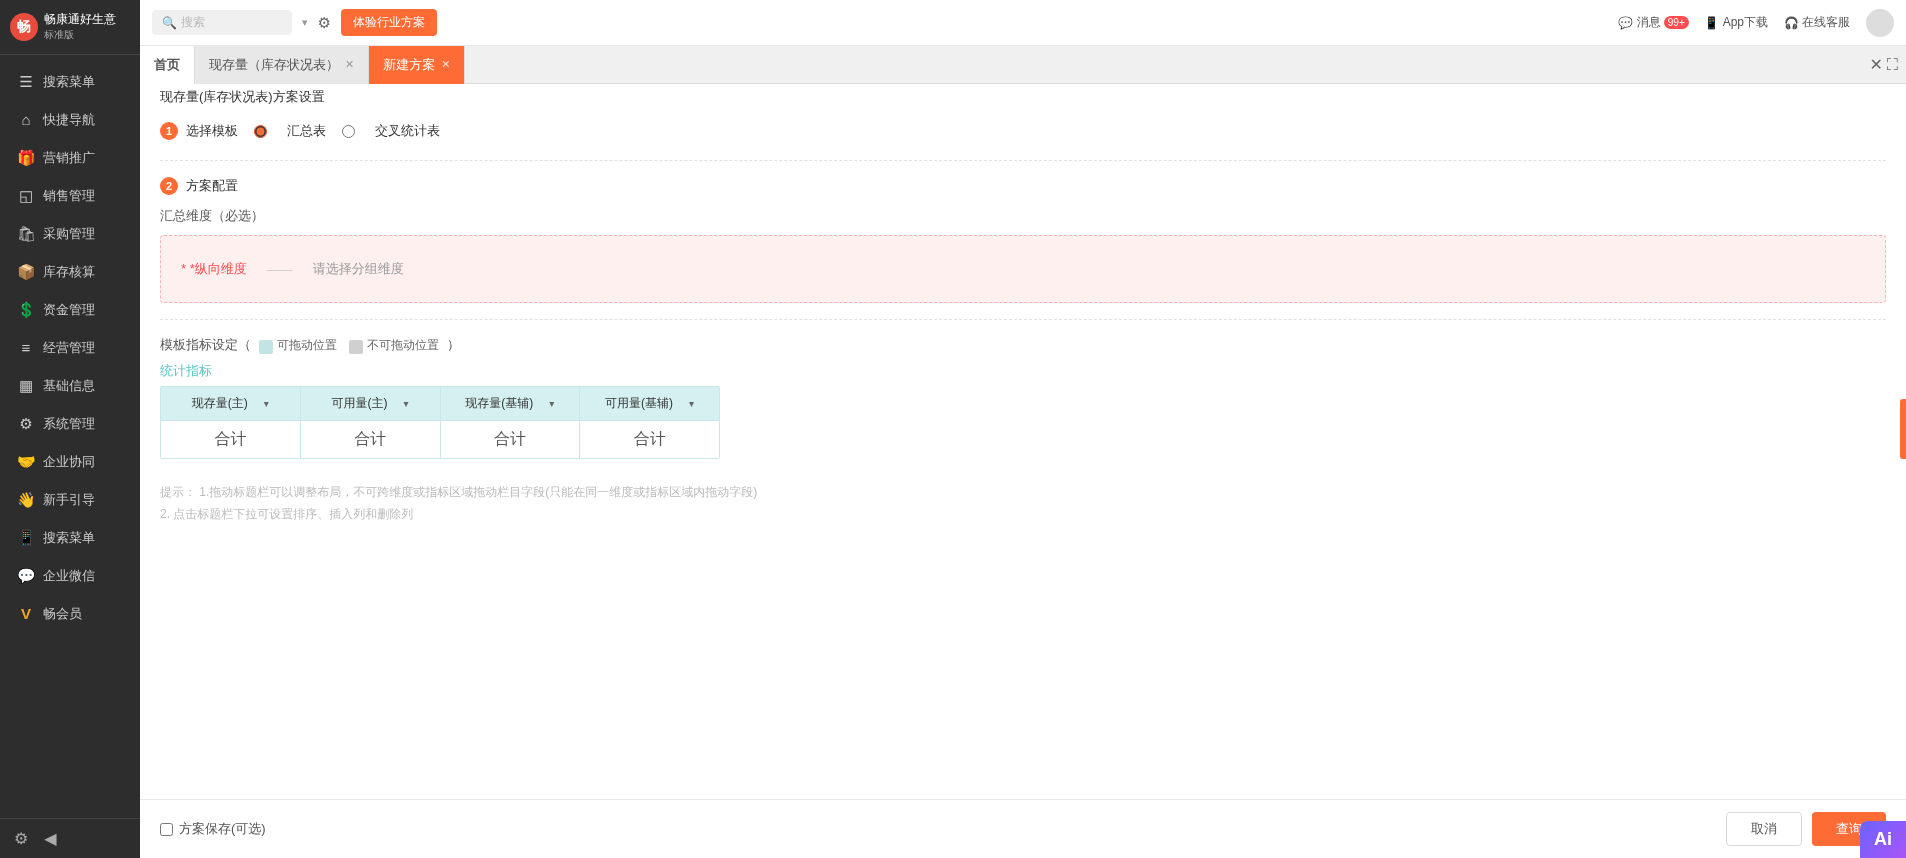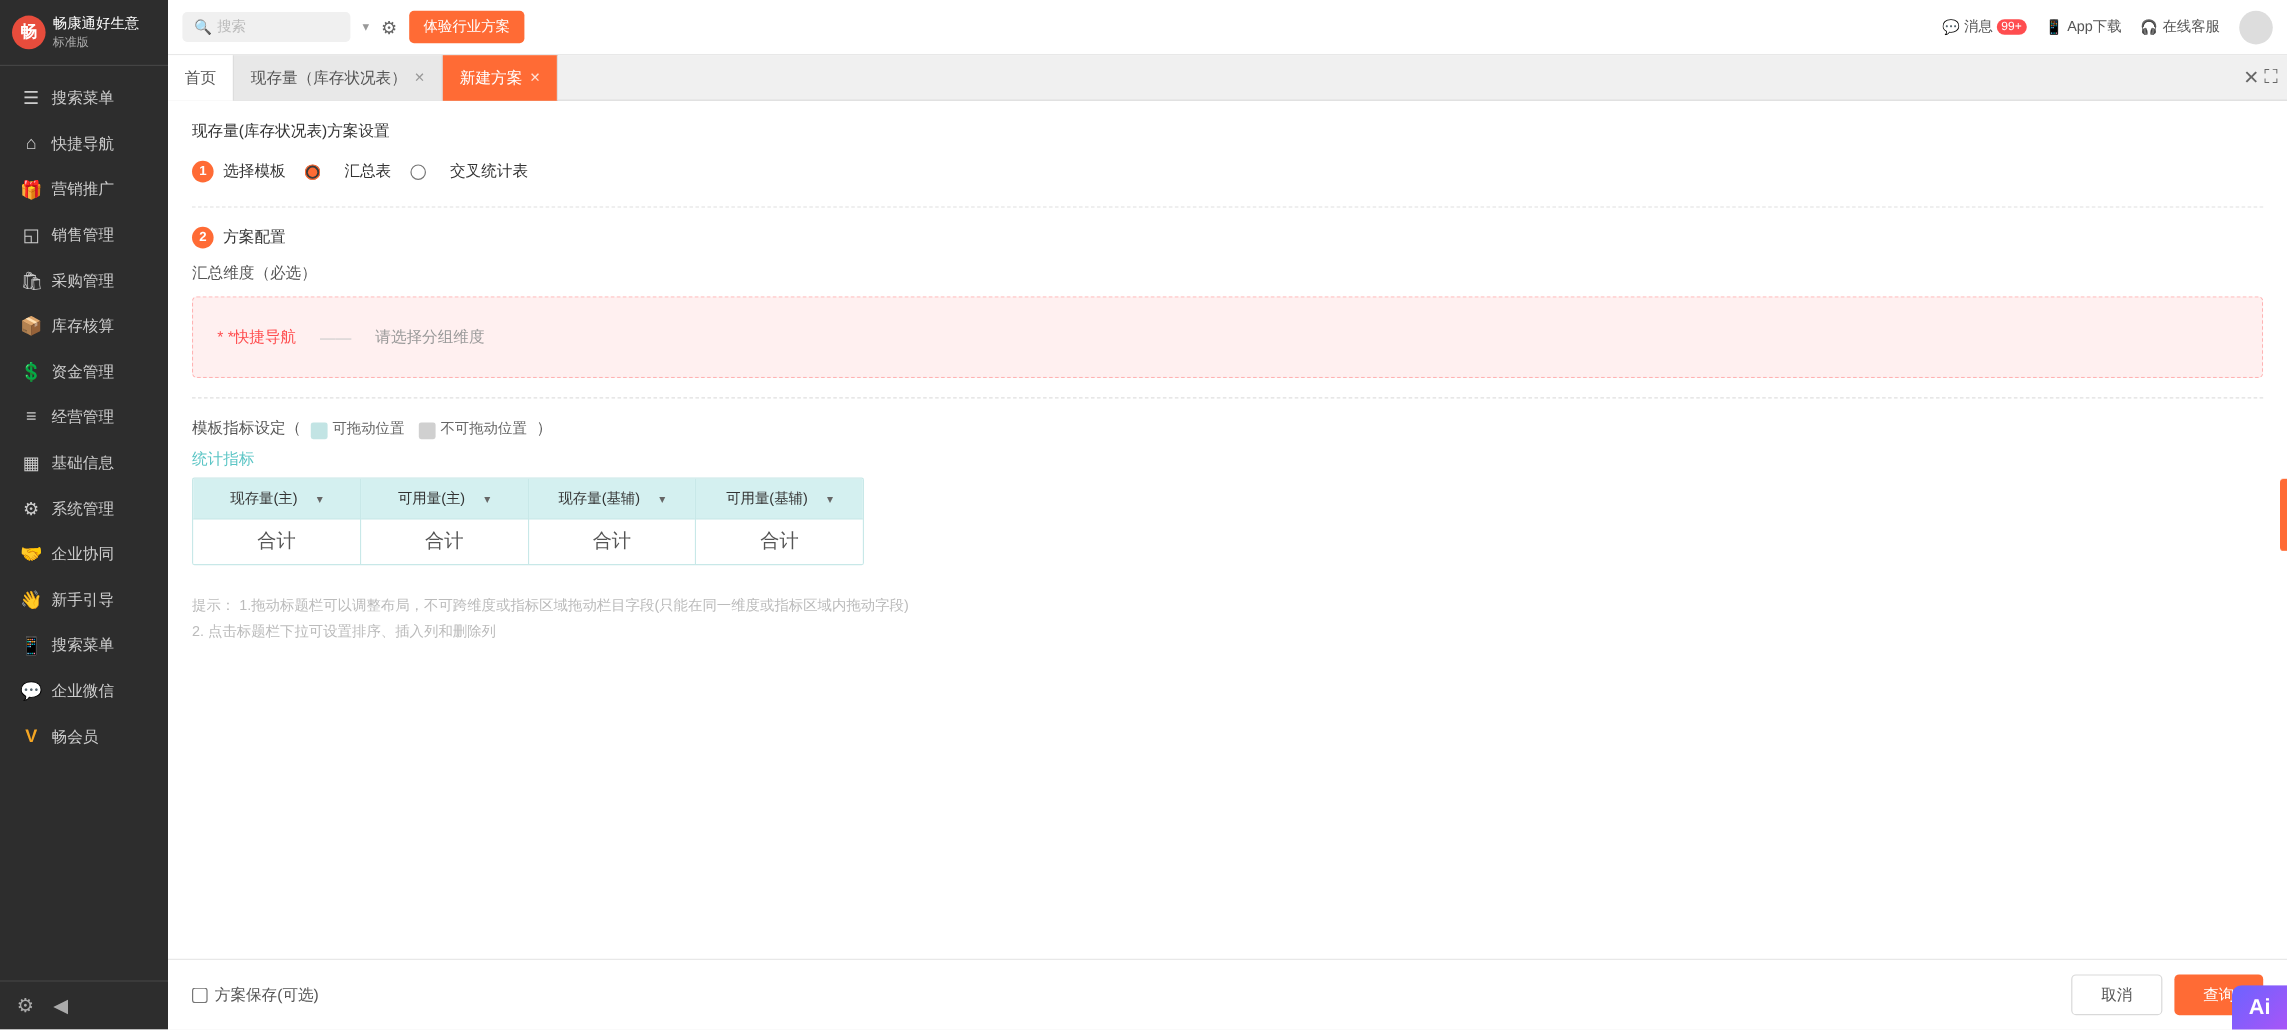--- a/index.html
+++ b/index.html
@@ -117,37 +117,37 @@
       height: 38px;
       cursor: pointer;
       font-size: 13px;
       color: #555;
       background: #e8e8e8;
       border-right: 1px solid #ddd;
     }
     .tab .close { font-size: 11px; color: #999; margin-left: 2px; }
     .tab.new-plan { background: #ff6b35; color: #fff; border-radius: 0; }
     .tab.new-plan .close { color: rgba(255,255,255,0.8); }
-    .tab-first { background: #fff; border-bottom: none; }
+    .tab-first { background: #fff; border-bottom: none; font-weight: bold; }
     .tab-actions {
       margin-left: auto;
       display: flex; align-items: center;
       padding-right: 8px;
       gap: 4px;
       color: #666;
       font-size: 16px;
       cursor: pointer;
     }
 
     
     .content {
       flex: 1;
       overflow-y: auto;
       background: #fff;
-      padding: 16px 20px;
+      padding: 4px 20px;
     }
     .page-title { font-size: 13px; color: #333; margin-bottom: 16px; }
 
     
     .step-section { margin-bottom: 20px; }
     .step-header {
       display: flex; align-items: center; gap: 8px;
       margin-bottom: 12px;
     }
     .step-num {
@@ -438,21 +438,21 @@
       <div class="step-header">
         <div class="step-num">2</div>
         <span class="step-label">方案配置</span>
       </div>
 
       <div class="config-label">汇总维度（必选）</div>
 
       <div class="dimension-box">
         <span class="dim-label">
           <span style="color:#ff4d4f;">*</span>
-          <span>*快捷导航</span>
+          <span>*纵向维度</span>
         </span>
         <span class="dim-sep">——</span>
         <span class="dim-placeholder">请选择分组维度</span>
       </div>
 
       <hr class="section-divider">
 
       <div class="indicator-settings">
         <div class="ind-label">
           <span>模板指标设定（</span>

